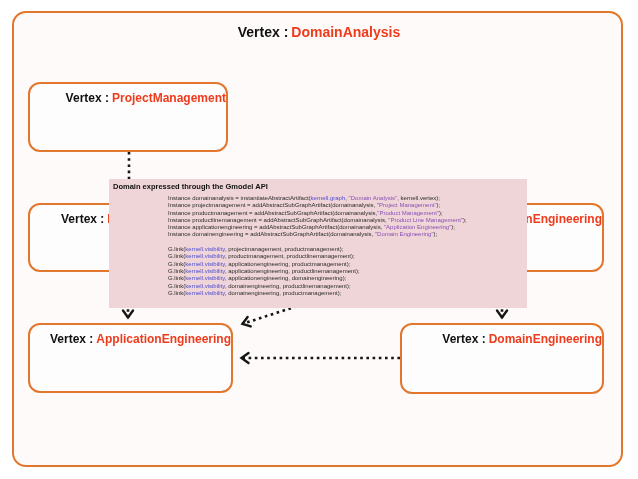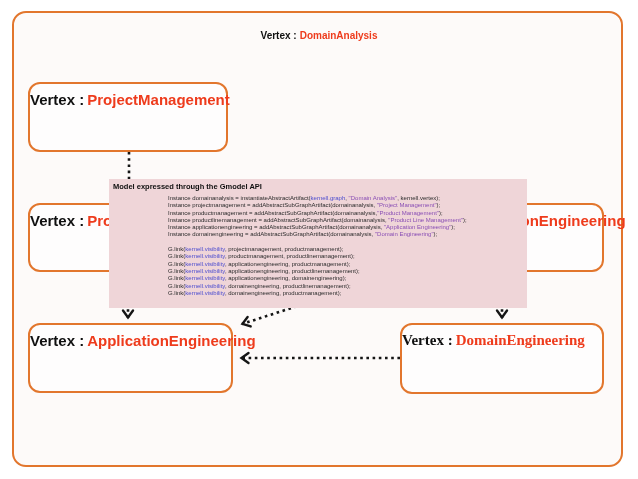--- a/index.html
+++ b/index.html
@@ -3,37 +3,37 @@
 <meta charset="utf-8">
 <style>
   html,body{margin:0;padding:0;background:#ffffff;}
   body{width:638px;height:479px;position:relative;font-family:"Liberation Sans",sans-serif;overflow:hidden;}
 
   .outer-box{
     position:absolute;left:12px;top:11px;width:607px;height:452px;
     border:2px solid #E2762D;border-radius:14px;background:#FDFAF9;z-index:0;
   }
   .outer-title{
-    position:absolute;left:0;right:0;top:30px;text-align:center;
-    font-size:10px;font-weight:bold;z-index:1;
+    position:absolute;left:0;right:0;top:24px;text-align:center;
+    font-size:14px;font-weight:bold;z-index:1;
   }
   .vlabel .pre{color:#101010;}
   .vlabel .name{color:#EE3B1C;margin-left:3px;}
 
   .vertex{
     position:absolute;box-sizing:border-box;
     border:2px solid #E2762D;border-radius:12px;background:#FEFDFD;
-    z-index:1;text-align:left;padding-top:7px;
-    font-size:15px;font-weight:bold;white-space:nowrap;
+    z-index:1;text-align:right;padding-top:7px;
+    font-size:12px;font-weight:bold;white-space:nowrap;
   }
   #v-projectmanagement{left:28px;top:82px;width:200px;height:70px;}
   #v-productmanagement{left:28px;top:203px;width:200px;height:69px;}
   #v-applicationengineering{left:398px;top:203px;width:206px;height:69px;}
   #v-productlinemanagement{left:28px;top:323px;width:205px;height:70px;}
-  #v-domainengineering{left:400px;top:323px;width:204px;height:71px;font-family:Liberation Serif, serif;}
+  #v-domainengineering{left:400px;top:323px;width:204px;height:71px;}
 
   .connectors{position:absolute;left:0;top:0;z-index:2;pointer-events:none;}
 
   .panel{
     position:absolute;left:109px;top:179px;width:418px;height:129px;
     background:#EFD5D8;z-index:3;box-sizing:border-box;padding:3px 4px;
   }
   .panel-title{font-size:7.5px;font-weight:bold;color:#101010;margin-bottom:4px;}
   .code{margin-left:55px;}
   .code-line{font-size:6px;line-height:7.3px;white-space:pre;color:#2b2b2b;}
@@ -79,21 +79,21 @@
   <g stroke="#151515" stroke-width="2.6" stroke-dasharray="2.6 3.6" fill="none">
     <path d="M129,152 L129,198" marker-end="url(#arrow)"></path>
     <path d="M128,272 L128,318" marker-end="url(#arrow)"></path>
     <path d="M502,272 L502,318" marker-end="url(#arrow)"></path>
     <path d="M403,272 L242,324" marker-end="url(#arrow)"></path>
     <path d="M400,358 L241,358" marker-end="url(#arrow)"></path>
   </g>
 </svg>
 
 <div class="panel">
-  <div class="panel-title">Model expressed through the Gmodel API</div>
+  <div class="panel-title">Domain expressed through the Gmodel API</div>
   <div class="code">
       <div class="code-line"><span class="plain">Instance domainanalysis = instantiateAbstractArtifact(</span><span class="kw">kernell.graph</span><span class="plain">, </span><span class="str">"Domain Analysis"</span><span class="plain">, kernell.vertex);</span></div>
       <div class="code-line"><span class="plain">Instance projectmanagement = addAbstractSubGraphArtifact(domainanalysis, </span><span class="str">"Project Management"</span><span class="plain">);</span></div>
       <div class="code-line"><span class="plain">Instance productmanagement = addAbstractSubGraphArtifact(domainanalysis,</span><span class="str">"Product Management"</span><span class="plain">);</span></div>
       <div class="code-line"><span class="plain">Instance productlinemanagement = addAbstractSubGraphArtifact(domainanalysis, </span><span class="str">"Product Line Management"</span><span class="plain">);</span></div>
       <div class="code-line"><span class="plain">Instance applicationengineering = addAbstractSubGraphArtifact(domainanalysis, </span><span class="str">"Application Engineering"</span><span class="plain">);</span></div>
       <div class="code-line"><span class="plain">Instance domainengineering = addAbstractSubGraphArtifact(domainanalysis, </span><span class="str">"Domain Engineering"</span><span class="plain">);</span></div>
       <div class="code-line">&nbsp;</div>
       <div class="code-line"><span class="plain">G.link(</span><span class="kw">kernell.visibility</span><span class="plain">, projectmanagement, productmanagement);</span></div>
       <div class="code-line"><span class="plain">G.link(</span><span class="kw">kernell.visibility</span><span class="plain">, productmanagement, productlinemanagement);</span></div>

